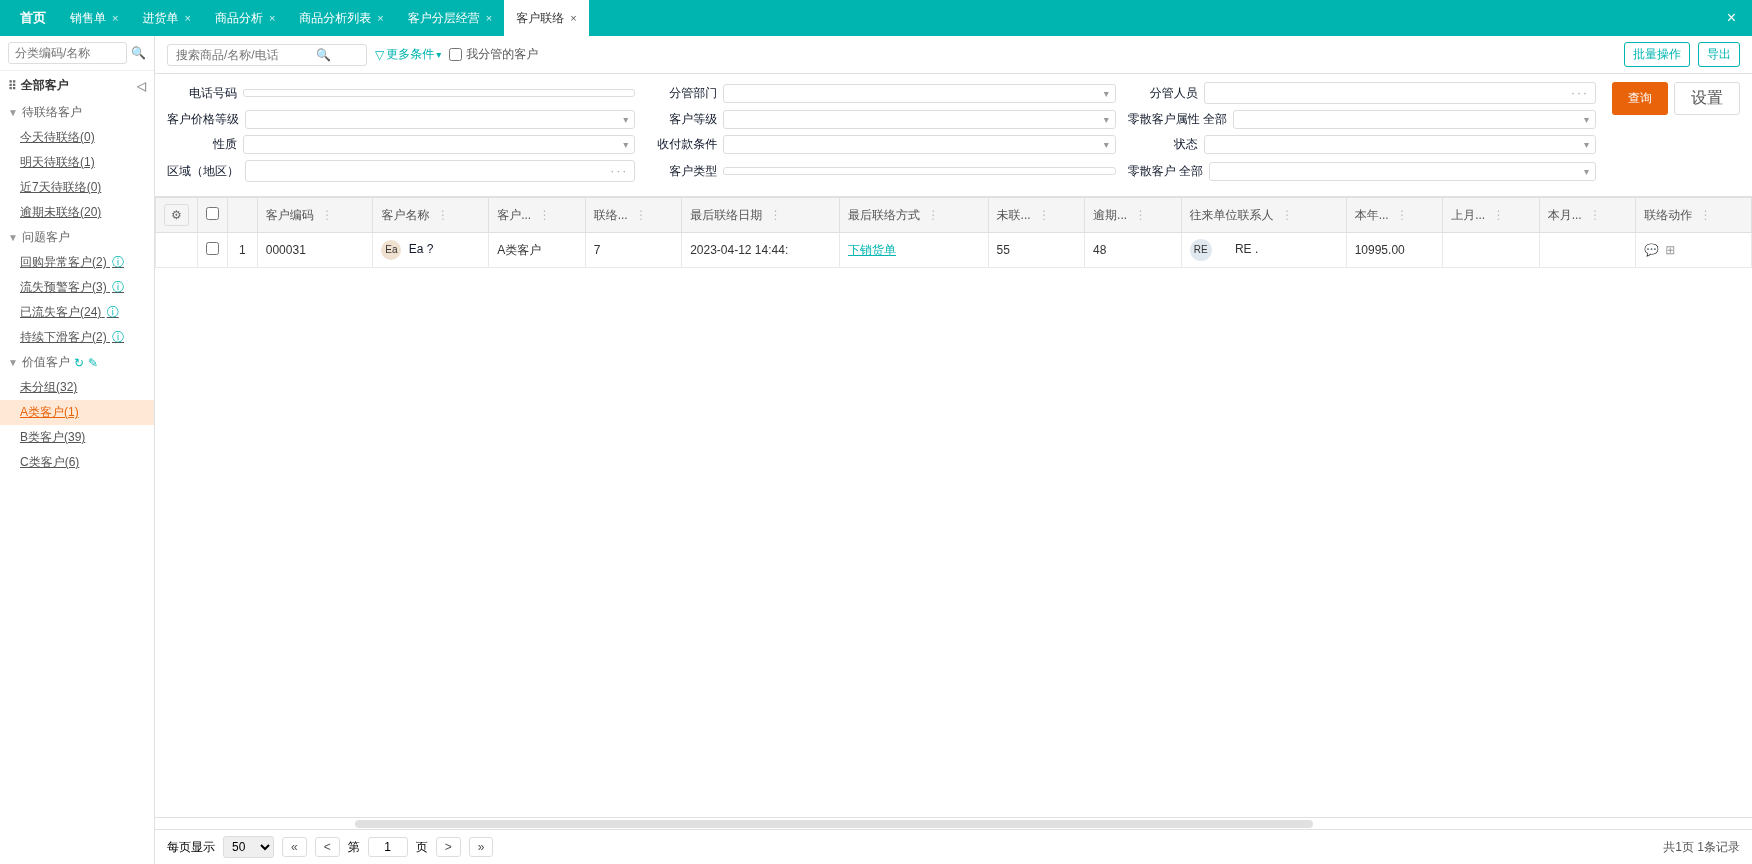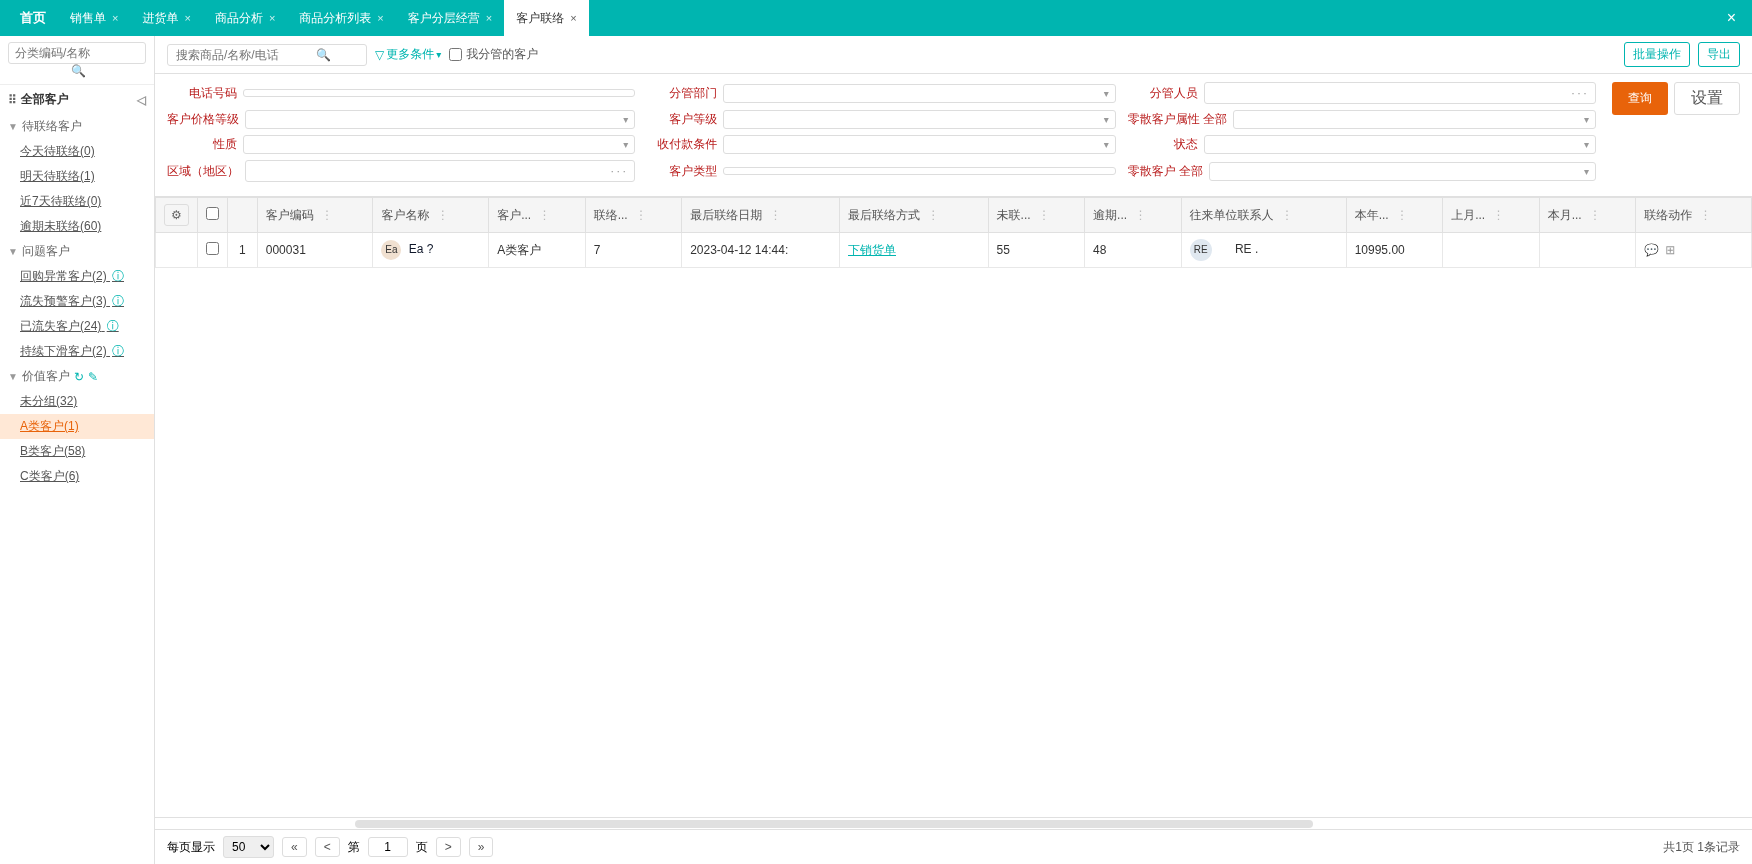--- a/index.html
+++ b/index.html
@@ -13,21 +13,21 @@
     .nav-tab.active { background: #fff; color: #333; }
     .nav-tab.active .close-btn { color: #333; }
     .nav-spacer { flex: 1; }
     .nav-close { color: #fff; font-size: 16px; cursor: pointer; padding: 0 8px; }
     
     
     .main-layout { display: flex; height: calc(864px - 36px); }
     
     
     .sidebar { width: 155px; background: #fff; border-right: 1px solid #e0e0e0; overflow-y: auto; flex-shrink: 0; }
-    .sidebar-search { padding: 6px 8px; display: flex; align-items: center; border-bottom: 1px solid #eee; flex-direction: column; }
+    .sidebar-search { padding: 6px 8px; display: flex; align-items: center; border-bottom: 1px solid #eee; }
     .sidebar-search input { width: 100%; border: 1px solid #ddd; border-radius: 3px; padding: 3px 6px; font-size: 12px; outline: none; }
     .sidebar-search .search-icon { margin-left: 4px; color: #00b5b0; cursor: pointer; }
     
     .sidebar-header { display: flex; align-items: center; padding: 6px 8px; font-weight: bold; color: #333; cursor: pointer; }
     .sidebar-header .grid-icon { margin-right: 4px; color: #666; }
     .sidebar-header .collapse-icon { margin-left: auto; color: #999; cursor: pointer; }
     
     .sidebar-group-title { display: flex; align-items: center; padding: 4px 8px; color: #666; cursor: pointer; }
     .sidebar-group-title .arrow { margin-right: 4px; font-size: 10px; color: #999; }
     
@@ -44,21 +44,21 @@
     .filter-more { color: #00b5b0; cursor: pointer; display: flex; align-items: center; gap: 2px; }
     .filter-checkbox { display: flex; align-items: center; gap: 4px; color: #555; cursor: pointer; }
     .filter-actions { margin-left: auto; display: flex; gap: 8px; align-items: center; }
     .btn-batch { color: #00b5b0; cursor: pointer; border: 1px solid #00b5b0; border-radius: 3px; padding: 3px 8px; }
     .btn-export { color: #00b5b0; cursor: pointer; border: 1px solid #00b5b0; border-radius: 3px; padding: 3px 8px; }
     
     
     .adv-filter { background: #fff; padding: 8px 12px; border-bottom: 1px solid #e0e0e0; }
     .adv-filter-row { display: flex; align-items: center; margin-bottom: 6px; gap: 12px; }
     .adv-field { display: flex; align-items: center; gap: 6px; flex: 1; }
-    .adv-field label { color: #b91c1c; white-space: nowrap; min-width: 70px; text-align: right; }
+    .adv-field label { color: #0f172a; white-space: nowrap; min-width: 70px; text-align: right; }
     .adv-field .field-input { flex: 1; border: 1px solid #ddd; border-radius: 3px; padding: 3px 6px; display: flex; align-items: center; justify-content: space-between; cursor: pointer; background: #fff; }
     .adv-field .field-input span { color: #333; font-size: 12px; }
     .adv-field .field-input .arrow-down { color: #999; font-size: 10px; }
     .adv-field .field-input .dots { color: #999; letter-spacing: 2px; }
     
     
     .table-area { flex: 1; background: #fff; margin: 0; overflow: auto; }
     table { width: 100%; border-collapse: collapse; }
     table th { background: #f5f5f5; border: 1px solid #e0e0e0; padding: 6px 8px; text-align: left; color: #555; font-weight: normal; white-space: nowrap; position: sticky; top: 0; z-index: 1; }
     table th .resizer { display: inline-block; margin-left: 4px; color: #bbb; cursor: col-resize; }
@@ -136,21 +136,21 @@
       <span class="collapse-icon">◁</span>
     </div>
 
     <div class="sidebar-group-title">
       <span class="arrow">▼</span>
       <span>待联络客户</span>
     </div>
     <div class="sidebar-item">今天待联络(0)</div>
     <div class="sidebar-item">明天待联络(1)</div>
     <div class="sidebar-item">近7天待联络(0)</div>
-    <div class="sidebar-item">逾期未联络(60)</div>
+    <div class="sidebar-item">逾期未联络(20)</div>
 
     <div class="sidebar-group-title">
       <span class="arrow">▼</span>
       <span>问题客户</span>
     </div>
     <div class="sidebar-item">
       <span>回购异常客户(2)</span>
       <span style="color:#00b5b0; margin-left:2px;">ⓘ</span>
     </div>
     <div class="sidebar-item">
@@ -167,21 +167,21 @@
     </div>
 
     <div class="sidebar-group-title">
       <span class="arrow">▼</span>
       <span>价值客户</span>
       <span style="color:#00b5b0; margin-left:4px; cursor:pointer;">↻</span>
       <span style="color:#00b5b0; margin-left:4px; cursor:pointer;">✎</span>
     </div>
     <div class="sidebar-item">未分组(32)</div>
     <div class="sidebar-item active">A类客户(1)</div>
-    <div class="sidebar-item">B类客户(58)</div>
+    <div class="sidebar-item">B类客户(39)</div>
     <div class="sidebar-item">C类客户(6)</div>
   </div>
 
   <div class="content">
 
     <div class="filter-bar">
       <div class="filter-search">
         <input type="text" style="border: none; outline: none; width: 140px; font-size: 12px;" placeholder="搜索商品/名称/电话">
         <span style="color:#00b5b0; cursor:pointer;">🔍</span>
       </div>

